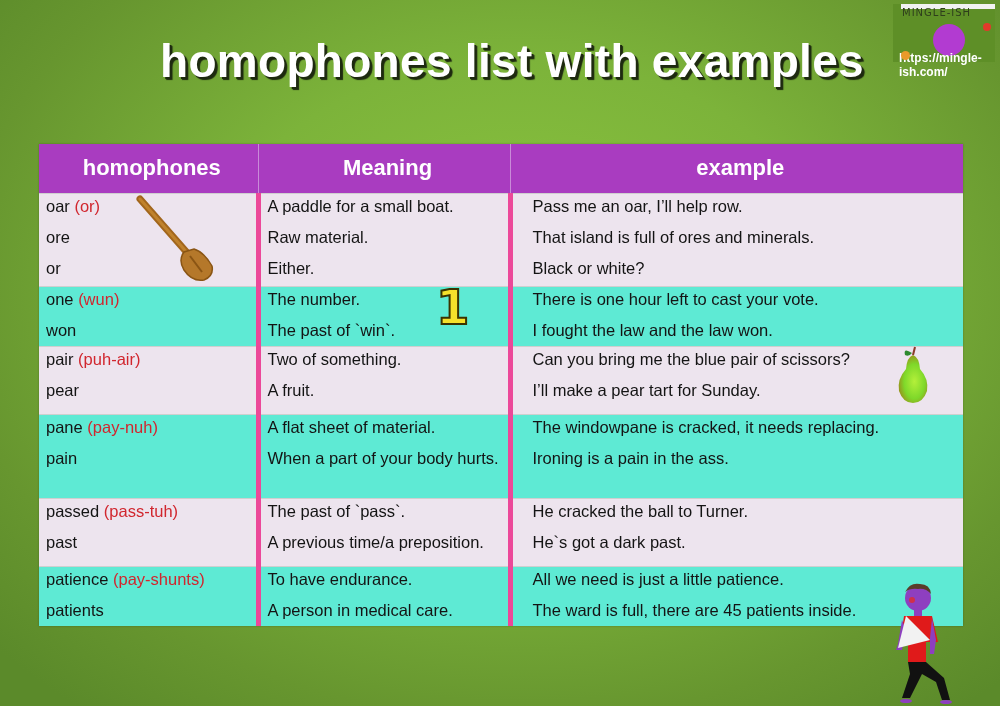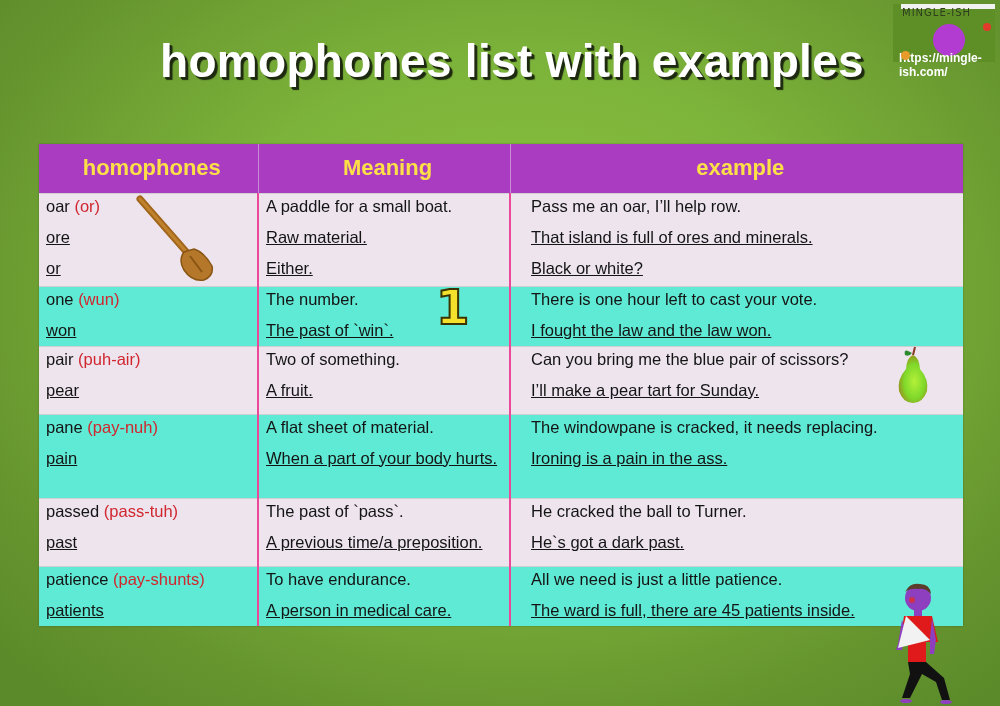--- a/index.html
+++ b/index.html
@@ -30,34 +30,34 @@
     .logo .url { position: absolute; left: 6px; top: 47px; font-size: 12px; color: #ffffff; font-weight: bold; }
     .logo .red-dot { position: absolute; left: 90px; top: 19px; width: 8px; height: 8px; border-radius: 50%; background: #e23a2a; }
     .logo .orange-dot { position: absolute; left: 8px; top: 47px; width: 9px; height: 9px; border-radius: 50%; background: #e89a2a; }
 
     .table-wrap {
       position: absolute; left: 39px; top: 144px; width: 924px;
       box-shadow: 0 0 2px rgba(0,0,0,0.25);
     }
     table { border-collapse: collapse; width: 924px; table-layout: fixed; }
     th {
-      background: #a93cc0; color: #fde047; font-weight: bold; font-size: 22px;
+      background: #a93cc0; color: #ffffff; font-weight: bold; font-size: 22px;
       height: 49px; text-align: center; border-right: 1px solid #c98bd8; padding-left: 7px;
     }
     th:last-child { border-right: none; }
     td {
       vertical-align: top; font-size: 16.5px; color: #141414;
-      padding: 0 6px 0 7px; border-right: 2px solid #ec4899; border-top: 1px solid #cfcfcf;
+      padding: 0 6px 0 7px; border-right: 5px solid #ec4899; border-top: 1px solid #cfcfcf;
       line-height: 24px;
     }
     td:last-child { border-right: none; padding-left: 20px; }
     tr.shade td { background: #ede4ee; }
     tr.plain td { background: #5eead4; }
     .line { display: block; padding-top: 0px; }
-    .line + .line { margin-top: 7px; text-decoration: underline; }
+    .line + .line { margin-top: 7px; }
     .phon { color: #d1262e; }
     col.c1 { width: 219px; } col.c2 { width: 252px; } col.c3 { width: 453px; }
 
     .paddle { position: absolute; left: 134px; top: 194px; }
     .num-one {
       position: absolute; left: 436px; top: 283px; font-size: 48px; font-weight: bold;
       color: #f5e12b; font-family: "DejaVu Sans", sans-serif;
       -webkit-text-stroke: 2px #3b3300; line-height: 1;
     }
     .pear { position: absolute; left: 893px; top: 345px; }

